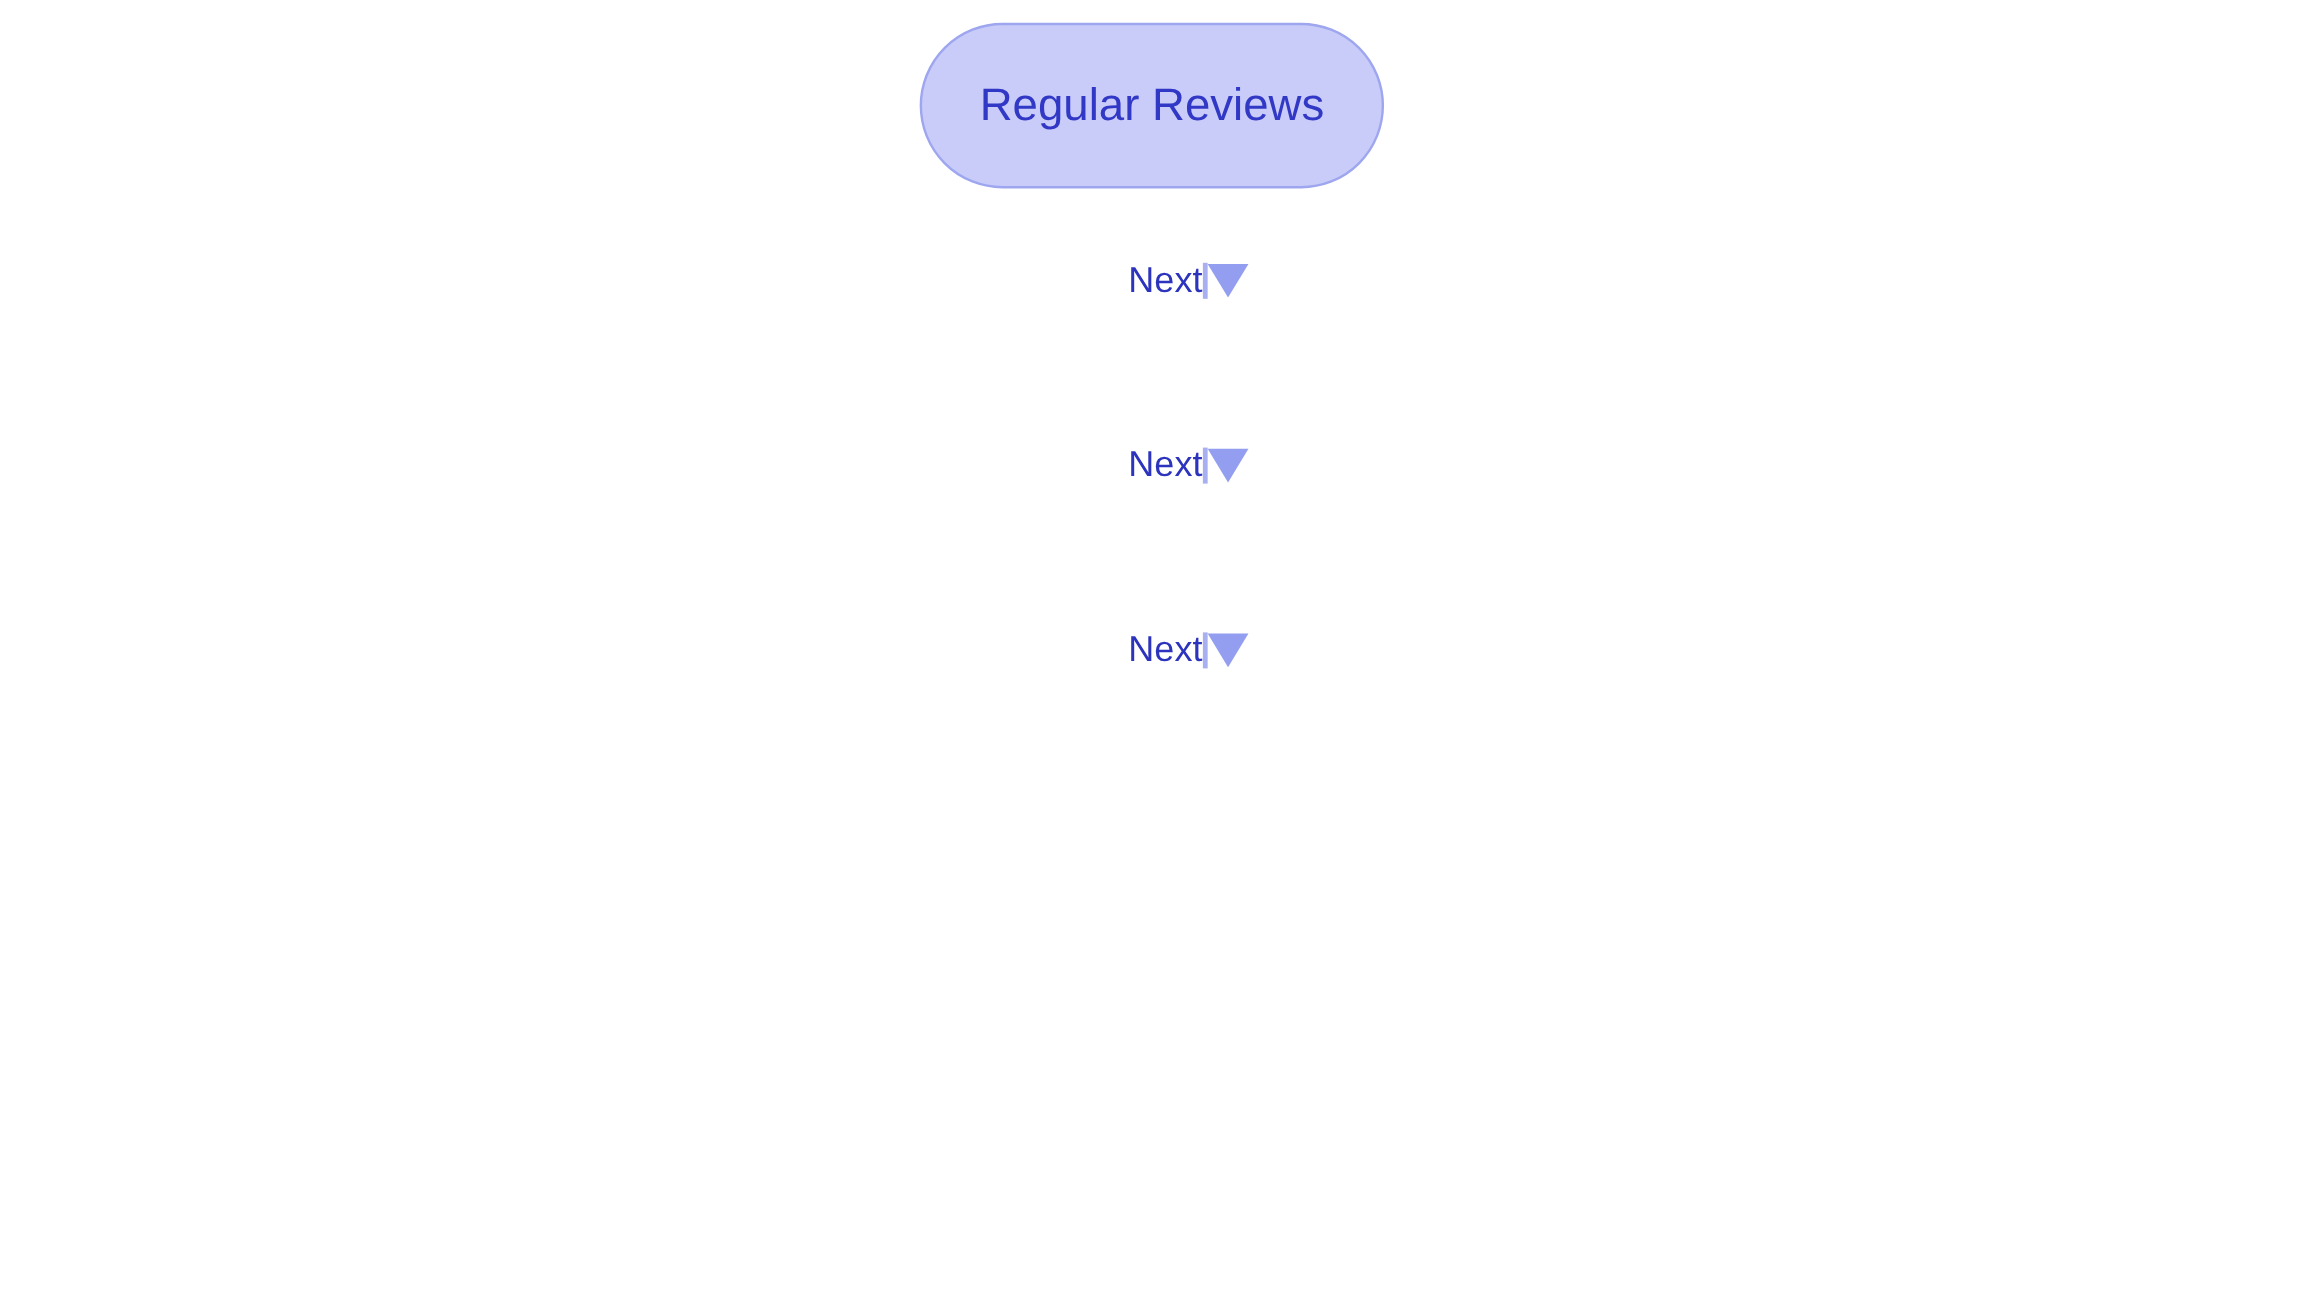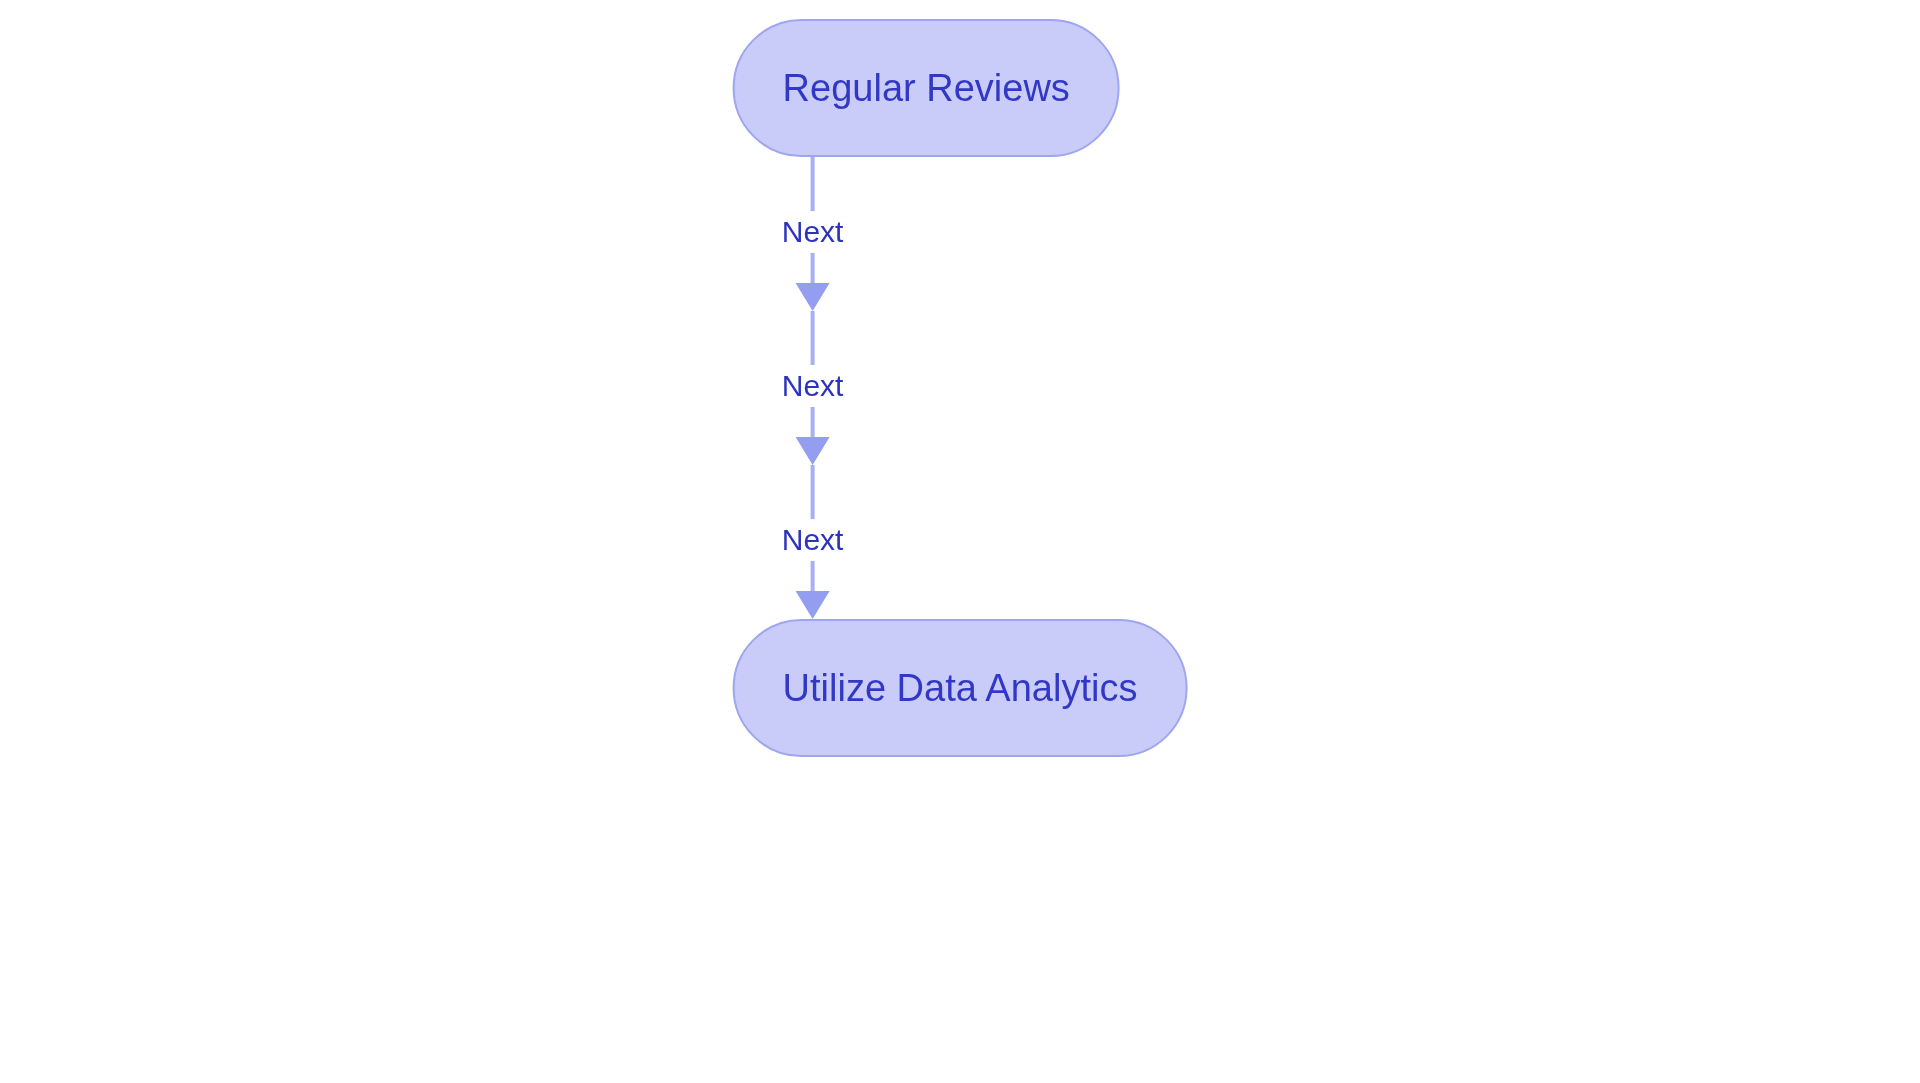--- a/index.html
+++ b/index.html
@@ -21,41 +21,41 @@
     overflow: hidden;
     font-family: "Liberation Sans", "DejaVu Sans", sans-serif;
   }
   .flow {
     position: absolute;
     left: 50%;
     top: 19px;
     transform: translateX(-50%);
     display: flex;
     flex-direction: column;
-    align-items: flex-start;
+    align-items: center;
   }
   .node {
     height: 138px;
     min-width: 318px;
     padding: 0 48px;
     border-radius: 69px;
     background: var(--node-fill);
     border: 2.5px solid var(--node-border);
     display: flex;
     align-items: center;
     justify-content: center;
     color: var(--node-text);
     font-size: 38px;
     white-space: nowrap;
   }
   .connector {
     height: 154px;
     width: 160px;
     display: flex;
-    flex-direction: column;
+    flex-direction: row;
     align-items: center;
   }
   .seg-top {
     width: 4px;
     flex: 1 1 auto;
     background: var(--arrow);
   }
   .edge-label {
     height: 42px;
     line-height: 42px;
@@ -100,16 +100,15 @@
     </div>
 
 
     <div class="connector">
       <div class="seg-top"></div>
       <div class="edge-label">Next</div>
       <div class="seg-bottom"></div>
       <div class="arrowhead"></div>
     </div>
 
-    <div class="node">Utilize Data Analytics</div>
 
   </div>
 </div>
 
 </body></html>

